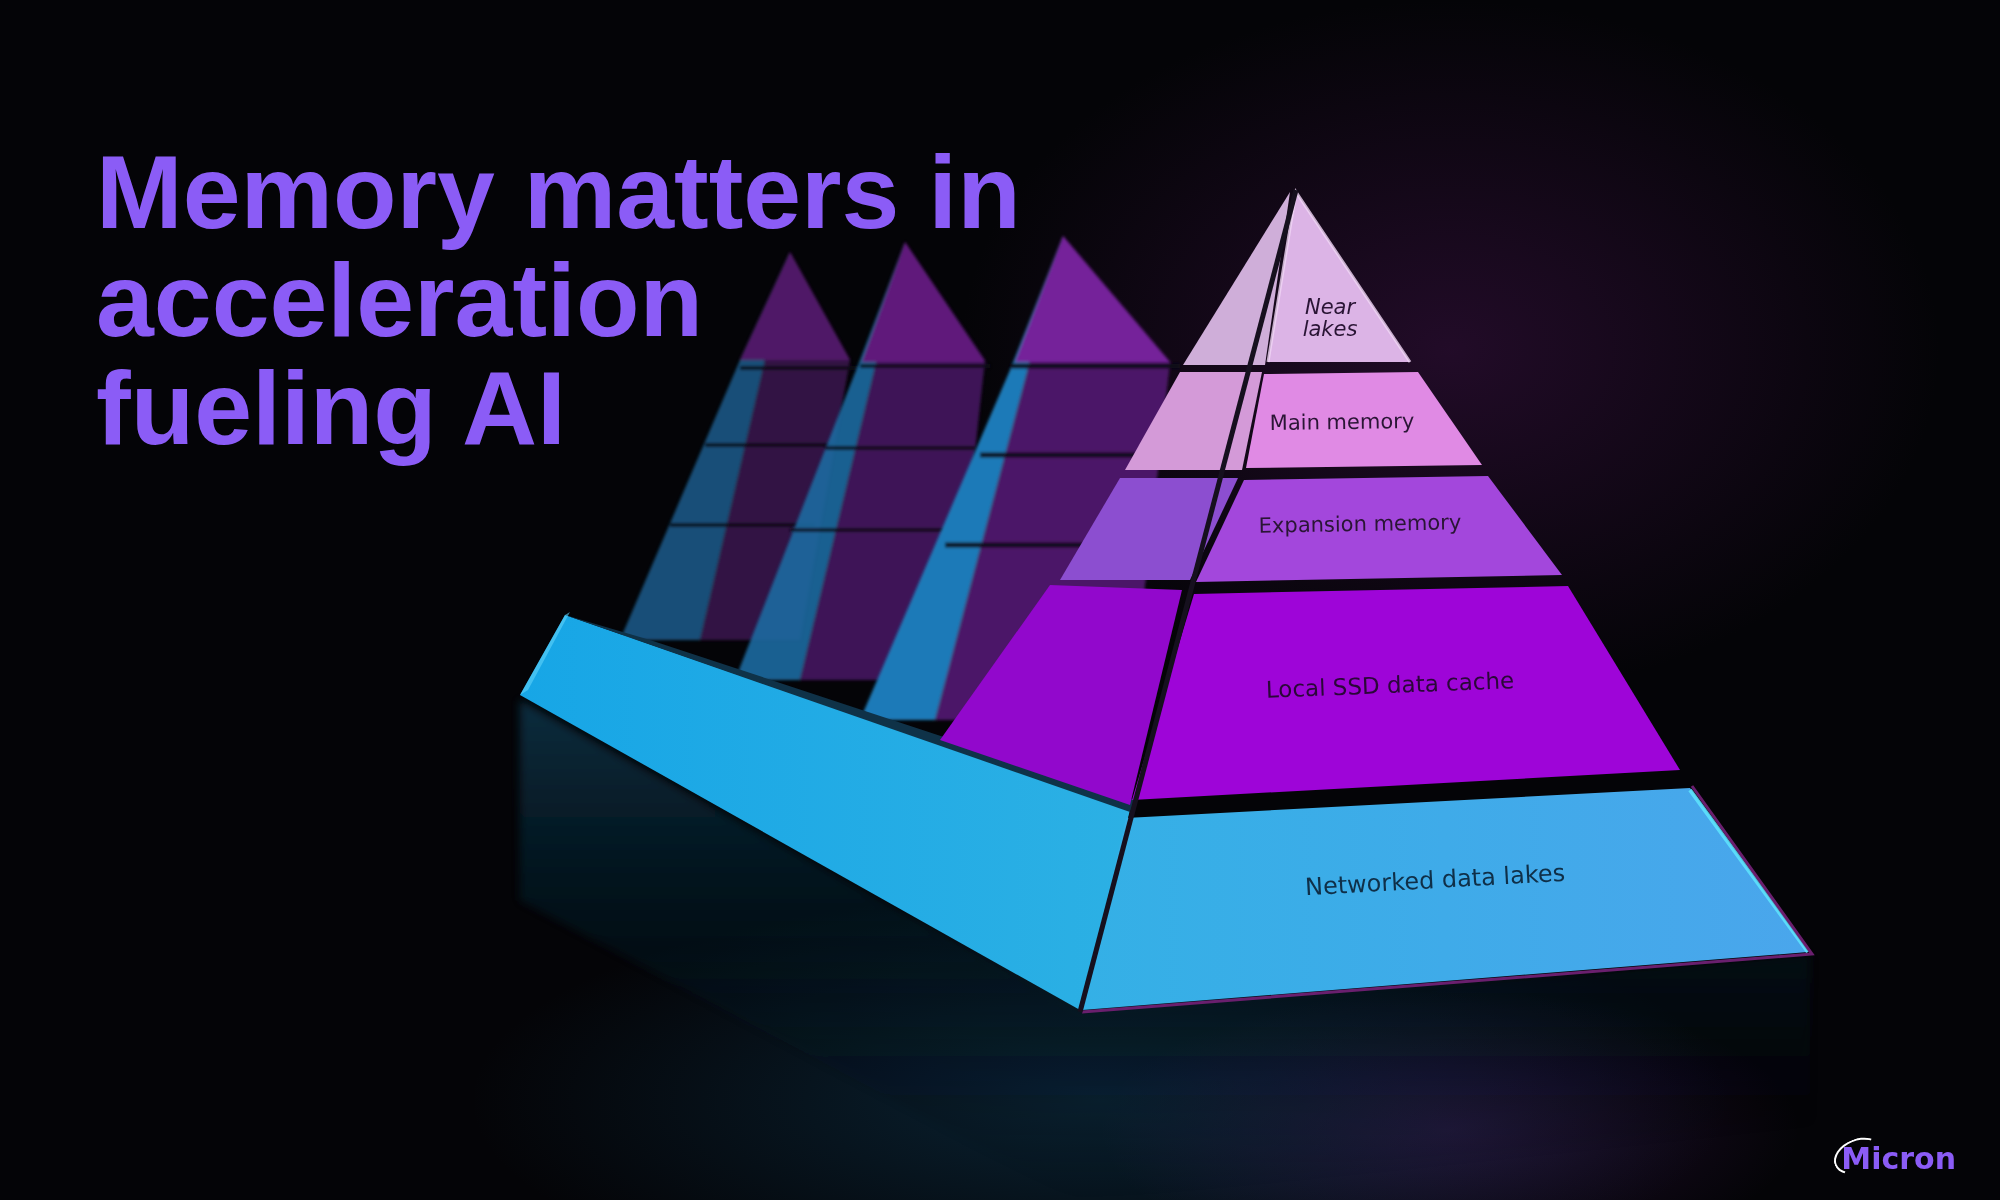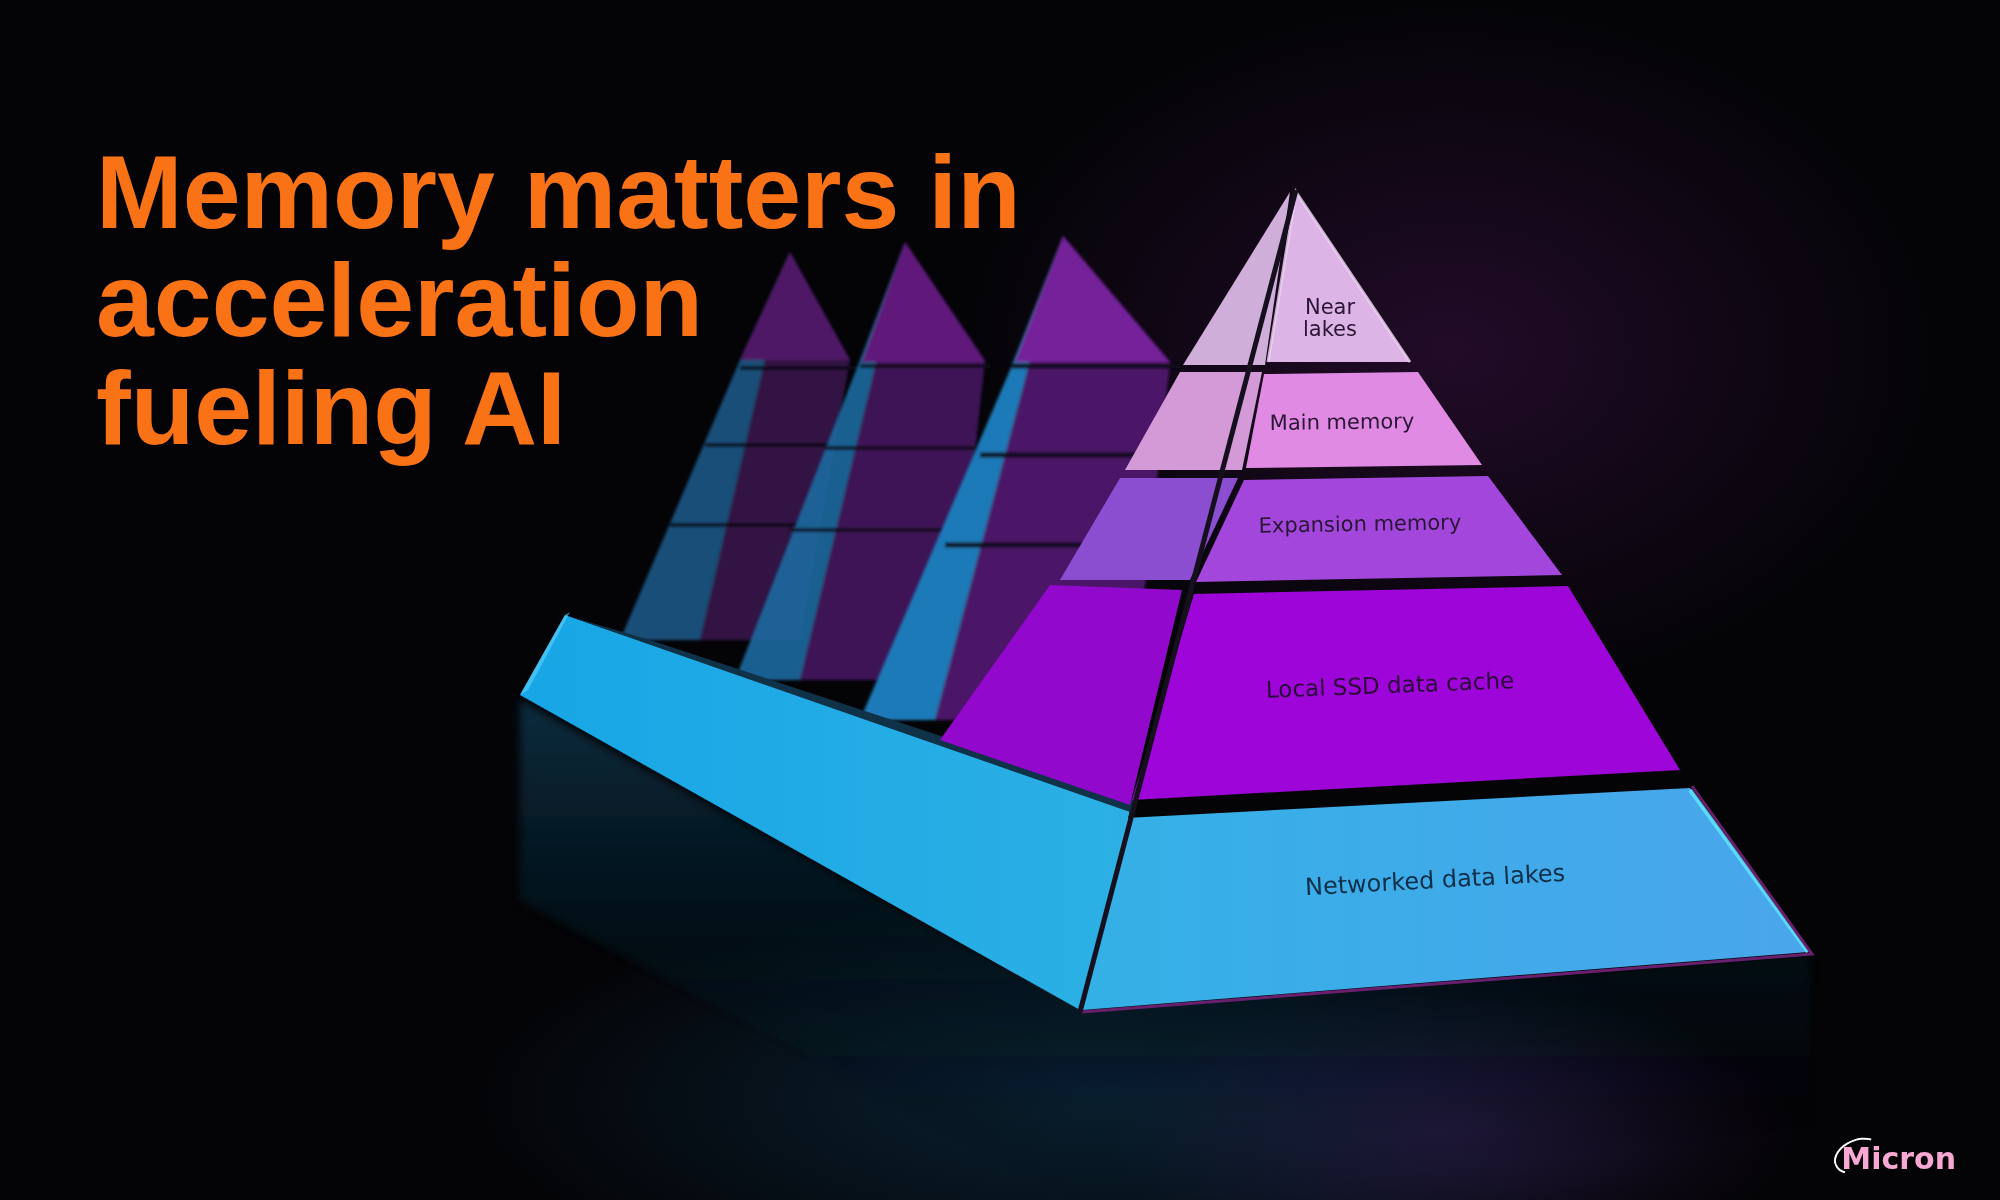--- a/index.html
+++ b/index.html
@@ -13,37 +13,37 @@
     position: absolute; inset: 0;
     background:
       radial-gradient(ellipse 700px 500px at 1450px 350px, rgba(70,20,80,0.45), rgba(0,0,0,0) 70%),
       radial-gradient(ellipse 900px 300px at 1100px 1100px, rgba(20,90,130,0.35), rgba(0,0,0,0) 70%),
       radial-gradient(ellipse 500px 200px at 1450px 1130px, rgba(120,40,160,0.25), rgba(0,0,0,0) 70%),
       #040407;
   }
   svg.scene { position: absolute; left: 0; top: 0; }
   .headline {
     position: absolute; left: 96px; top: 138px;
-    color: #f97316; font-weight: 700;
+    color: #8b5cf6; font-weight: 700;
     font-size: 104px; line-height: 108px;
     letter-spacing: 0px;
     margin: 0;
   }
   .headline span { display: block; }
   .tier-label {
     position: absolute; color: #2a1535;
     font-family: "DejaVu Sans", sans-serif;
     font-size: 21px; white-space: nowrap; text-align: center;
     transform-origin: center center;
   }
   .tier-label.lakes { color: #0f2f48; font-size: 24px; }
   .tier-label.ssd { color: #2a0838; font-size: 23px; }
   .logo {
     position: absolute; right: 44px; bottom: 24px;
-    color: #f9a8d4; font-weight: 700; font-size: 30px;
+    color: #8b5cf6; font-weight: 700; font-size: 30px;
     font-family: "DejaVu Sans", sans-serif;
     letter-spacing: 0px;
   }
   .logo .swoosh {
     position: absolute; left: -8px; top: -2px; width: 46px; height: 30px;
     border: 2px solid #ffffff; border-radius: 50%;
     transform: rotate(-22deg); border-color: #fff transparent transparent #fff;
   }
 </style>
 </head>
@@ -133,21 +133,21 @@
     <line x1="1296" y1="190" x2="1080" y2="1012" stroke="#16101e" stroke-width="5"></line>
   </g>
 </svg>
 
 <h1 class="headline">
   <span>Memory matters in</span>
   <span>acceleration</span>
   <span>fueling AI</span>
 </h1>
 
-<div class="tier-label" style="left:1285px; top:296px; width:90px; line-height:22px;">
+<div class="tier-label" style="left:1285px; top:296px; width:90px; line-height:22px;font-style:italic;">
   <span>Near</span><br>
   <span>lakes</span>
 </div>
 <div class="tier-label" style="left:1262px; top:410px; width:160px; transform: rotate(-0.8deg);">Main memory</div>
 <div class="tier-label" style="left:1245px; top:512px; width:230px; transform: rotate(-1deg);">Expansion memory</div>
 <div class="tier-label ssd" style="left:1255px; top:672px; width:270px; transform: rotate(-2.2deg);">Local SSD data cache</div>
 <div class="tier-label lakes" style="left:1295px; top:866px; width:280px; transform: rotate(-3.2deg);">Networked data lakes</div>
 
 <div class="logo">
   <span class="swoosh"></span>

